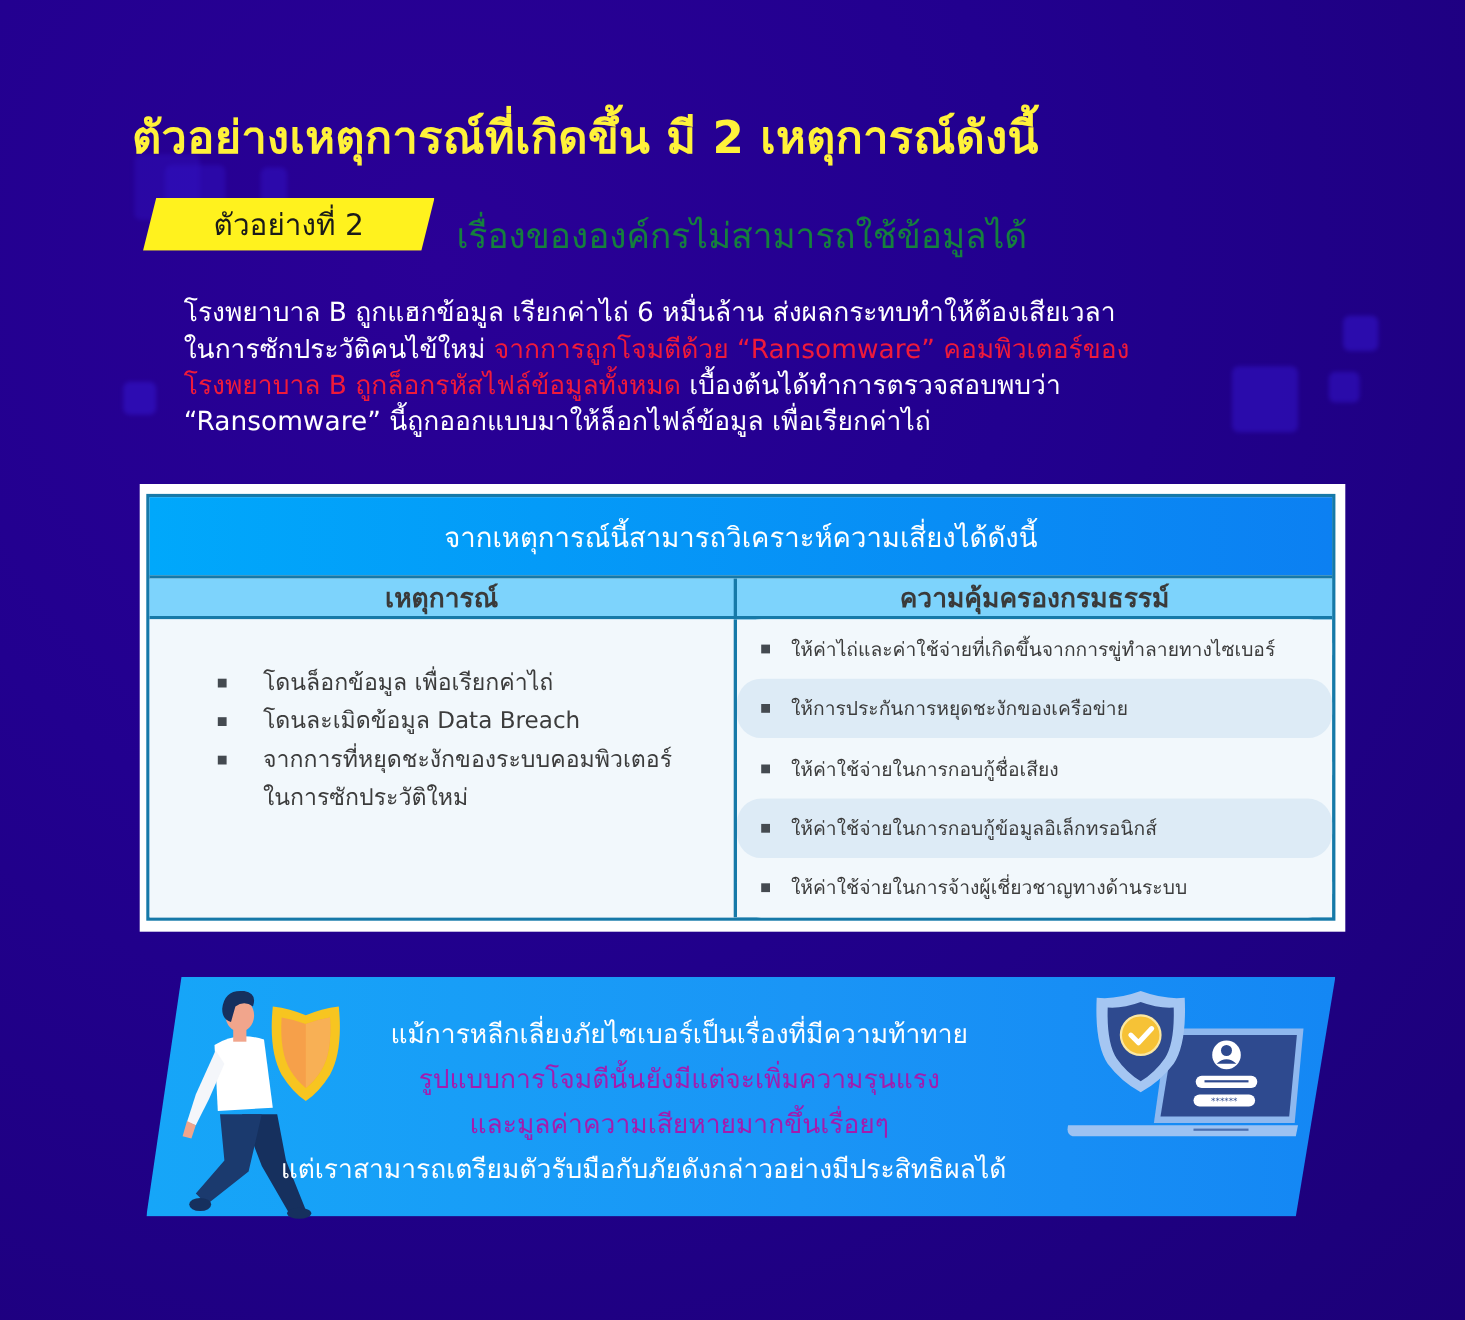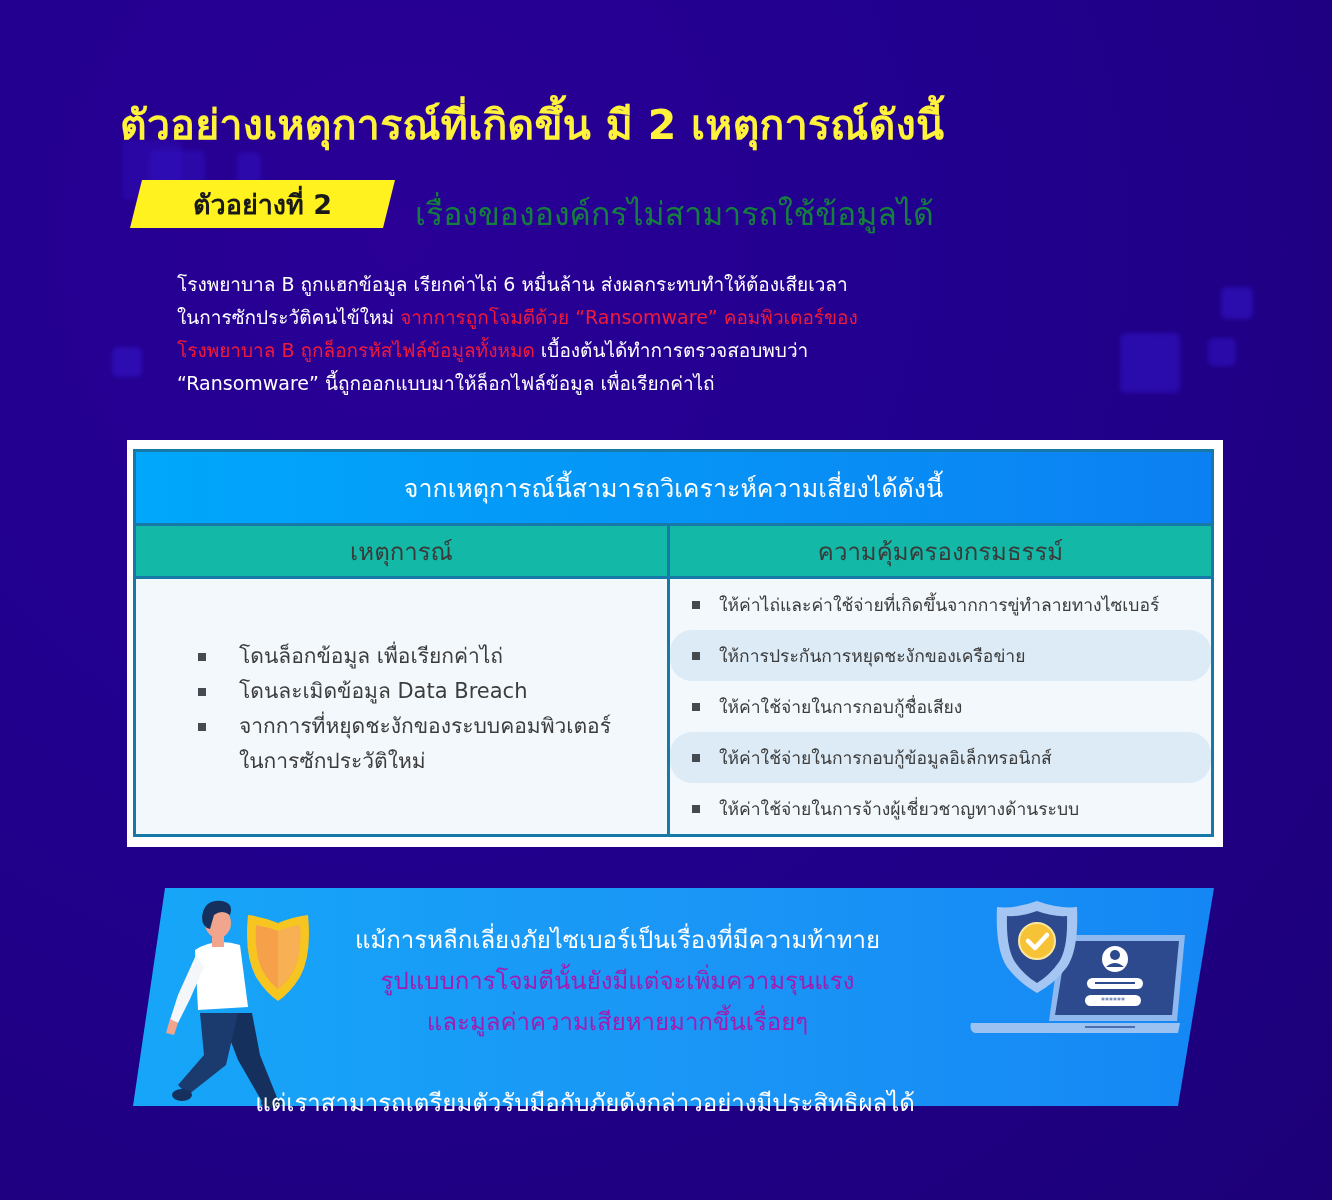--- a/index.html
+++ b/index.html
@@ -30,35 +30,35 @@
       position: absolute;
       left: 130px; top: 180px;
       width: 265px; height: 48px;
       background: #fff21e;
       clip-path: polygon(12px 0, 100% 0, calc(100% - 12px) 100%, 0 100%);
       display: flex; align-items: center; justify-content: center;
     }
     .example-badge span {
       color: #1a1a1a;
       font-size: 27px;
-      font-weight: 700;
+      font-weight: 400;
       white-space: nowrap;
     }
     .example-subtitle {
       position: absolute;
       left: 415px; top: 188px;
       font-size: 32px;
       color: #15803d;
       white-space: nowrap;
     }
     .intro {
       position: absolute;
-      left: 177px; top: 268px;
+      left: 167px; top: 268px;
       width: 1010px;
-      font-size: 19px;
+      font-size: 24px;
       line-height: 33px;
       color: #ffffff;
     }
     .intro .line { display: block; white-space: nowrap; }
     .intro .red { color: #f01a3a; }
 
     .table-frame {
       position: absolute;
       left: 127px; top: 440px;
       width: 1096px; height: 407px;
@@ -73,38 +73,39 @@
     }
     .table-header {
       height: 74px;
       background: linear-gradient(90deg, #00a8fb 0%, #0c80f2 100%);
       border-bottom: 3px solid #1679a8;
       display: flex; align-items: center; justify-content: center;
       font-size: 25px;
       color: #ffffff;
     }
     .col-headers {
-      height: 53px;
+      height: 37px;
       display: flex;
-      background: #14b8a6;
+      background: #7dd3fc;
       border-bottom: 3px solid #1679a8;
+      font-weight: bold;
     }
     .col-headers div {
       display: flex; align-items: center; justify-content: center;
       font-size: 24px;
       color: #3a3a3a;
     }
     .col-left { width: 534px; border-right: 3px solid #1679a8; }
     .col-right { flex: 1; }
     .table-body { flex: 1; display: flex; }
     .body-left {
       width: 534px;
       border-right: 3px solid #1679a8;
       background: #f2f8fc;
-      padding: 60px 20px 0 62px;
+      padding: 40px 20px 0 62px;
     }
     .event-item {
       display: flex;
       font-size: 21px;
       line-height: 35px;
       color: #3c3c3c;
     }
     .bullet {
       flex: 0 0 auto;
       width: 8px; height: 8px;
@@ -142,21 +143,21 @@
       text-align: center;
       font-size: 24px;
       line-height: 41px;
     }
     .banner-text .bline { display: block; white-space: nowrap; }
     .bline.white { color: #ffffff; }
     .bline.yellow { color: #a21caf; }
     .bline.l1 { margin-left: -95px; }
     .bline.l2 { margin-left: -95px; }
     .bline.l3 { margin-left: -95px; }
-    .bline.l4 { margin-left: -160px; margin-top: 40px; }
+    .bline.l4 { margin-left: -160px; }
     .illus { position: absolute; }
   </style>
 </head>
 <body>
 
 <div class="deco-sq" style="left:122px;top:140px;width:60px;height:60px;opacity:.35"></div>
 <div class="deco-sq" style="left:150px;top:150px;width:55px;height:50px;opacity:.4"></div>
 <div class="deco-sq" style="left:237px;top:152px;width:24px;height:40px;opacity:.45"></div>
 <div class="deco-sq" style="left:112px;top:347px;width:30px;height:30px;opacity:.6"></div>
 <div class="deco-sq" style="left:1120px;top:333px;width:60px;height:60px;opacity:.55"></div>

